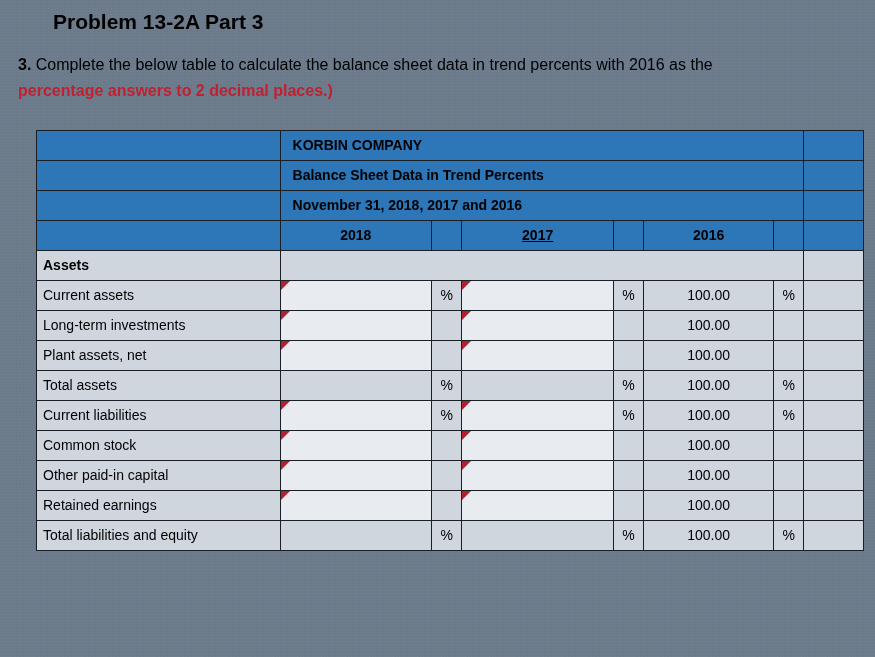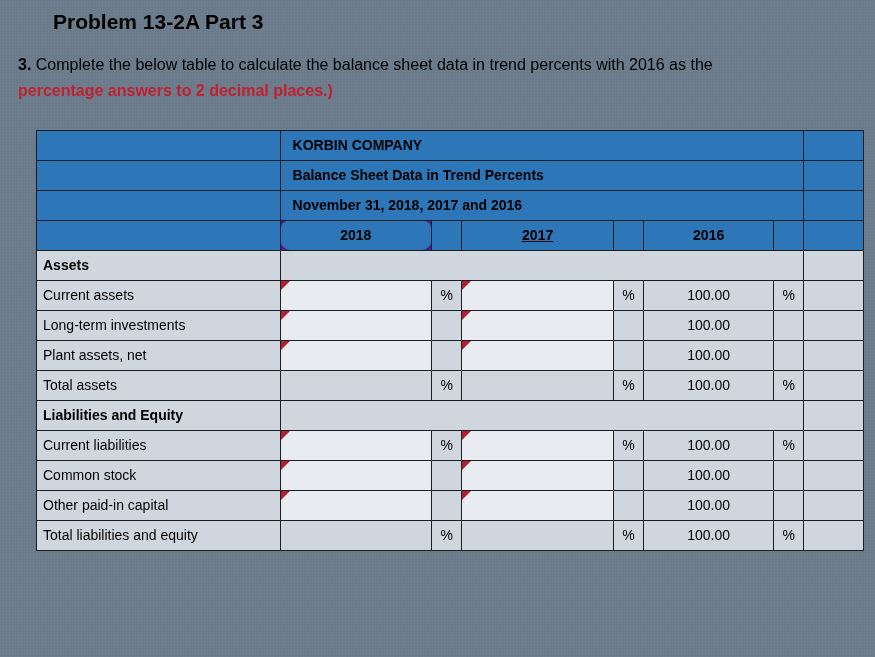--- a/index.html
+++ b/index.html
@@ -139,21 +139,21 @@
         <td class="hdr-blue hdr-left" colspan="6">Balance Sheet Data in Trend Percents</td>
         <td class="righttail"></td>
       </tr>
       <tr>
         <td class="emptycorner"></td>
         <td class="hdr-blue hdr-left" colspan="6">November 31, 2018, 2017 and 2016</td>
         <td class="righttail"></td>
       </tr>
       <tr>
         <td class="emptycorner"></td>
-        <td class="year-hdr" style="width:140px;border-radius:11px;">2018</td>
+        <td class="year-hdr" style="width:140px;">2018</td>
         <td class="year-hdr" style="width:28px;"></td>
         <td class="year-hdr" style="width:140px;text-decoration:underline;">2017</td>
         <td class="year-hdr" style="width:28px;"></td>
         <td class="year-hdr" style="width:120px;">2016</td>
         <td class="year-hdr" style="width:28px;"></td>
         <td class="righttail"></td>
       </tr>
 
       <tr>
         <td class="sectioncell">Assets</td>
@@ -198,25 +198,20 @@
         <td class="labelcell">Total assets</td>
         <td class="valcell"></td>
         <td class="pct-cell">%</td>
         <td class="valcell"></td>
         <td class="pct-cell">%</td>
         <td class="valcell">100.00</td>
         <td class="pct-cell">%</td>
         <td class="righttail-body"></td>
       </tr>
 
-      <tr>
-        <td class="sectioncell">Liabilities and Equity</td>
-        <td class="valcell" colspan="6"></td>
-        <td class="righttail-body"></td>
-      </tr>
 
       <tr>
         <td class="labelcell">Current liabilities</td>
         <td class="input-cell"></td>
         <td class="pct-cell">%</td>
         <td class="input-cell"></td>
         <td class="pct-cell">%</td>
         <td class="valcell">100.00</td>
         <td class="pct-cell">%</td>
         <td class="righttail-body"></td>
@@ -237,20 +232,30 @@
         <td class="labelcell">Other paid-in capital</td>
         <td class="input-cell"></td>
         <td class="pct-cell"></td>
         <td class="input-cell"></td>
         <td class="pct-cell"></td>
         <td class="valcell">100.00</td>
         <td class="pct-cell"></td>
         <td class="righttail-body"></td>
       </tr>
 
+      <tr>
+        <td class="labelcell">Retained earnings</td>
+        <td class="input-cell"></td>
+        <td class="pct-cell"></td>
+        <td class="input-cell"></td>
+        <td class="pct-cell"></td>
+        <td class="valcell">100.00</td>
+        <td class="pct-cell"></td>
+        <td class="righttail-body"></td>
+      </tr>
 
       <tr>
         <td class="labelcell">Total liabilities and equity</td>
         <td class="valcell"></td>
         <td class="pct-cell">%</td>
         <td class="valcell"></td>
         <td class="pct-cell">%</td>
         <td class="valcell">100.00</td>
         <td class="pct-cell">%</td>
         <td class="righttail-body"></td>

